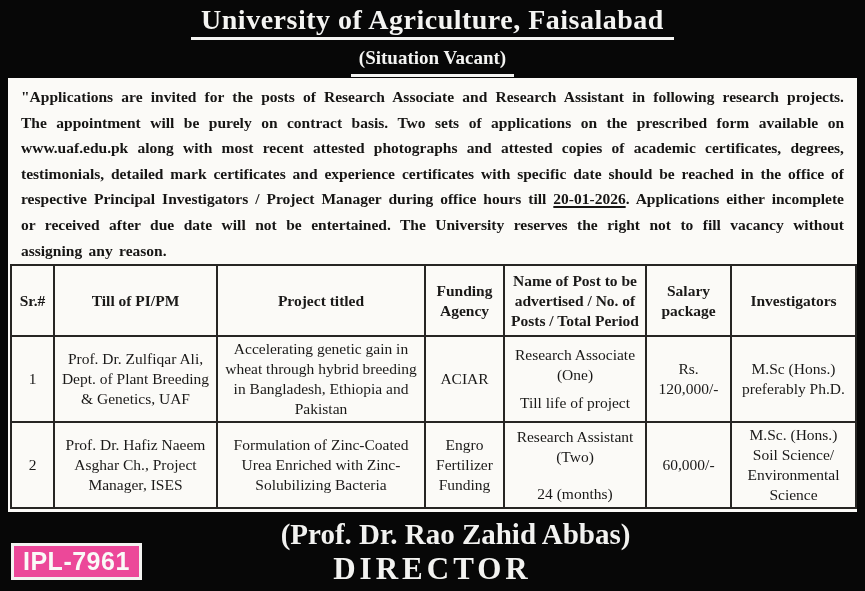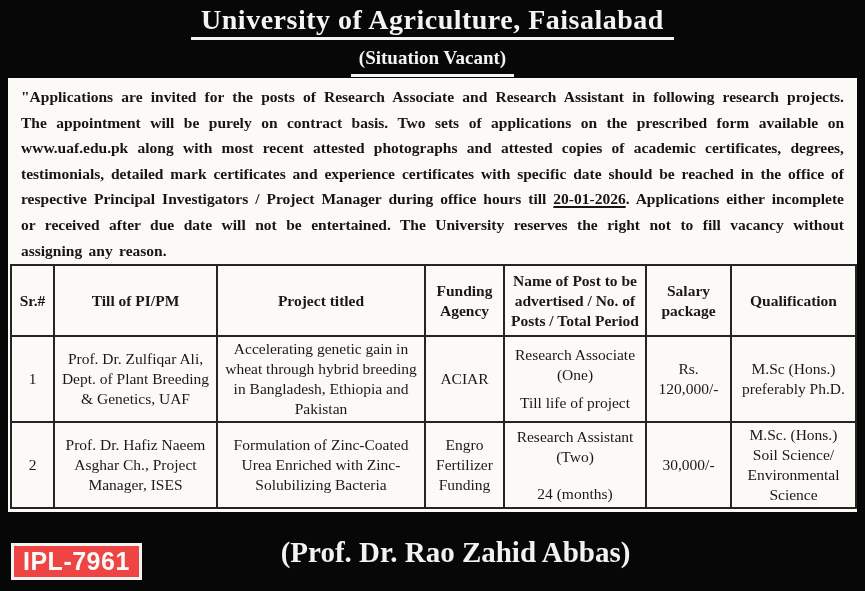--- a/index.html
+++ b/index.html
@@ -70,21 +70,21 @@
     padding-left:46px;
   }
   .director{
     color:#f2f2f0;font-weight:bold;font-size:31px;line-height:36px;letter-spacing:4px;white-space:nowrap;
   }
   .ipl-box{
     position:absolute;left:11px;bottom:11px;
     border:3px solid #f3f3f1;padding:1px 9px 2px;
     color:#fafaf8;font-family:"Liberation Sans", sans-serif;
     font-weight:bold;font-size:25px;line-height:28px;letter-spacing:0.5px;
-    background:#ef4444;
+    background:#ec4899;
   }
 </style>
 </head>
 <body>
 
 <div class="header">
   <div class="title">University of Agriculture, Faisalabad</div>
   <div class="subtitle">(Situation Vacant)</div>
 </div>
 
@@ -102,21 +102,21 @@
         <col class="col-qual">
     </colgroup>
     <tbody>
         <tr class="hdr">
       <th>Sr.#</th>
       <th>Till of PI/PM</th>
       <th>Project titled</th>
       <th>Funding Agency</th>
       <th>Name of Post to be advertised / No. of Posts / Total Period</th>
       <th>Salary package</th>
-      <th>Qualification</th>
+      <th>Investigators</th>
     </tr>
     <tr class="row1">
       <td>1</td>
       <td>Prof. Dr. Zulfiqar Ali, Dept. of Plant Breeding &amp; Genetics, UAF</td>
       <td>Accelerating genetic gain in wheat through hybrid breeding in Bangladesh, Ethiopia and Pakistan</td>
       <td>ACIAR</td>
       <td>
         <div>Research Associate (One)</div>
         <div class="post-second-gap">Till life of project</div>
       </td>
@@ -125,24 +125,25 @@
     </tr>
     <tr class="row2">
       <td>2</td>
       <td>Prof. Dr. Hafiz Naeem Asghar Ch., Project Manager, ISES</td>
       <td>Formulation of Zinc-Coated Urea Enriched with Zinc-Solubilizing Bacteria</td>
       <td>Engro Fertilizer Funding</td>
       <td>
         <div>Research Assistant (Two)</div>
         <div class="post-second">24 (months)</div>
       </td>
-      <td>30,000/-</td>
+      <td>60,000/-</td>
       <td class="qual-cell">M.Sc. (Hons.) Soil Science/ Environmental Science</td>
     </tr>
   </tbody>
     </table>
 </div>
 
 <div class="footer">
   <div class="signatory">(Prof. Dr. Rao Zahid Abbas)</div>
+  <div class="director">DIRECTOR</div>
 </div>
 
 <div class="ipl-box">IPL-7961</div>
 
 </body></html>

